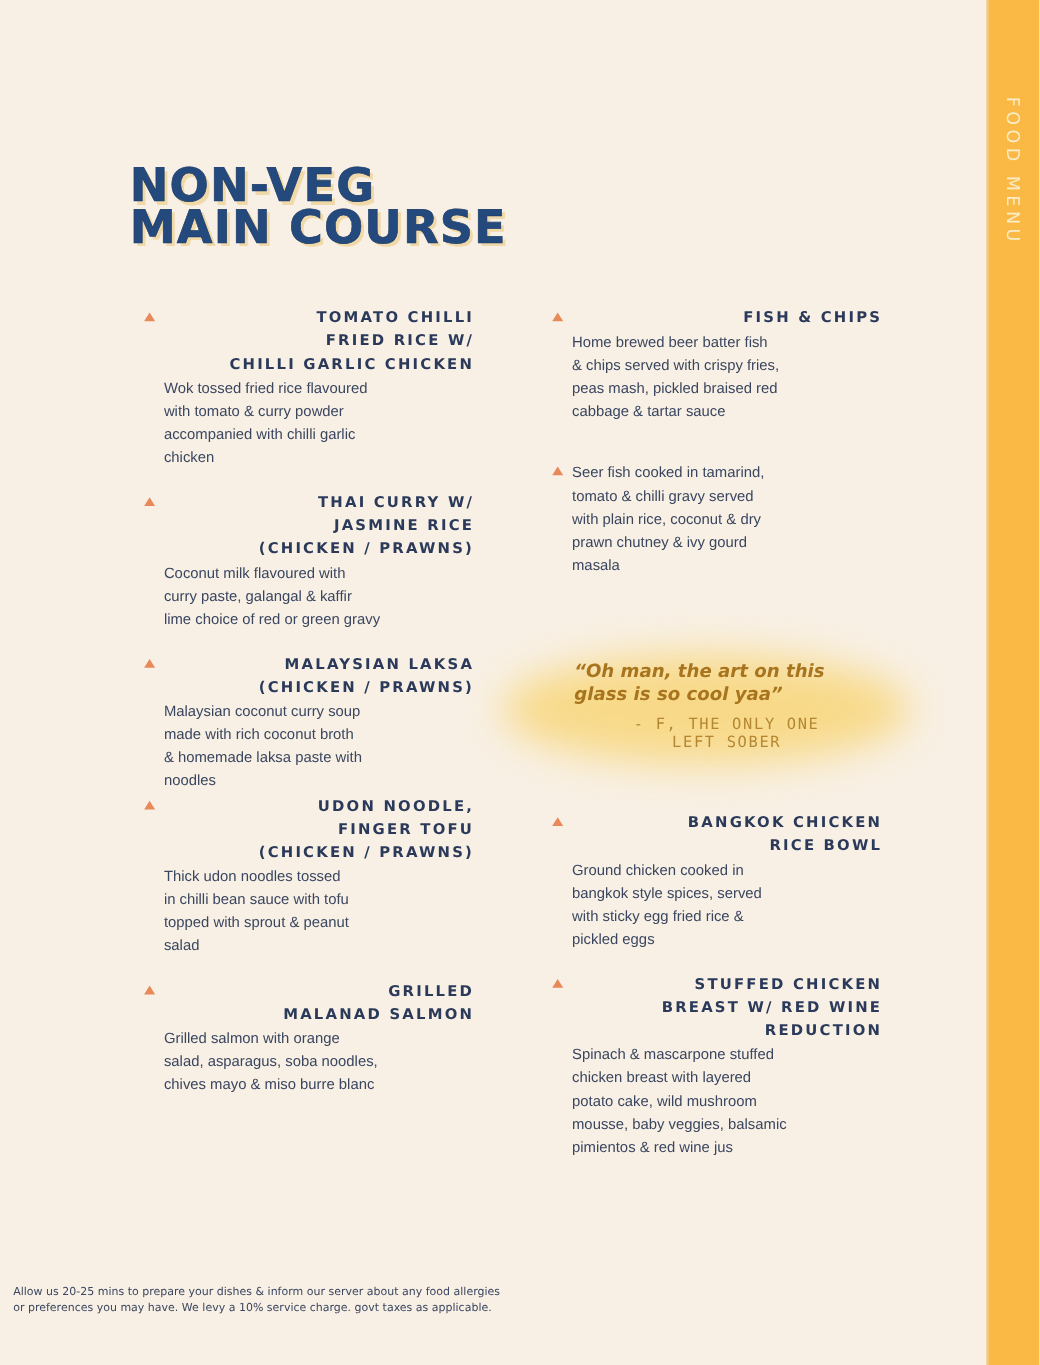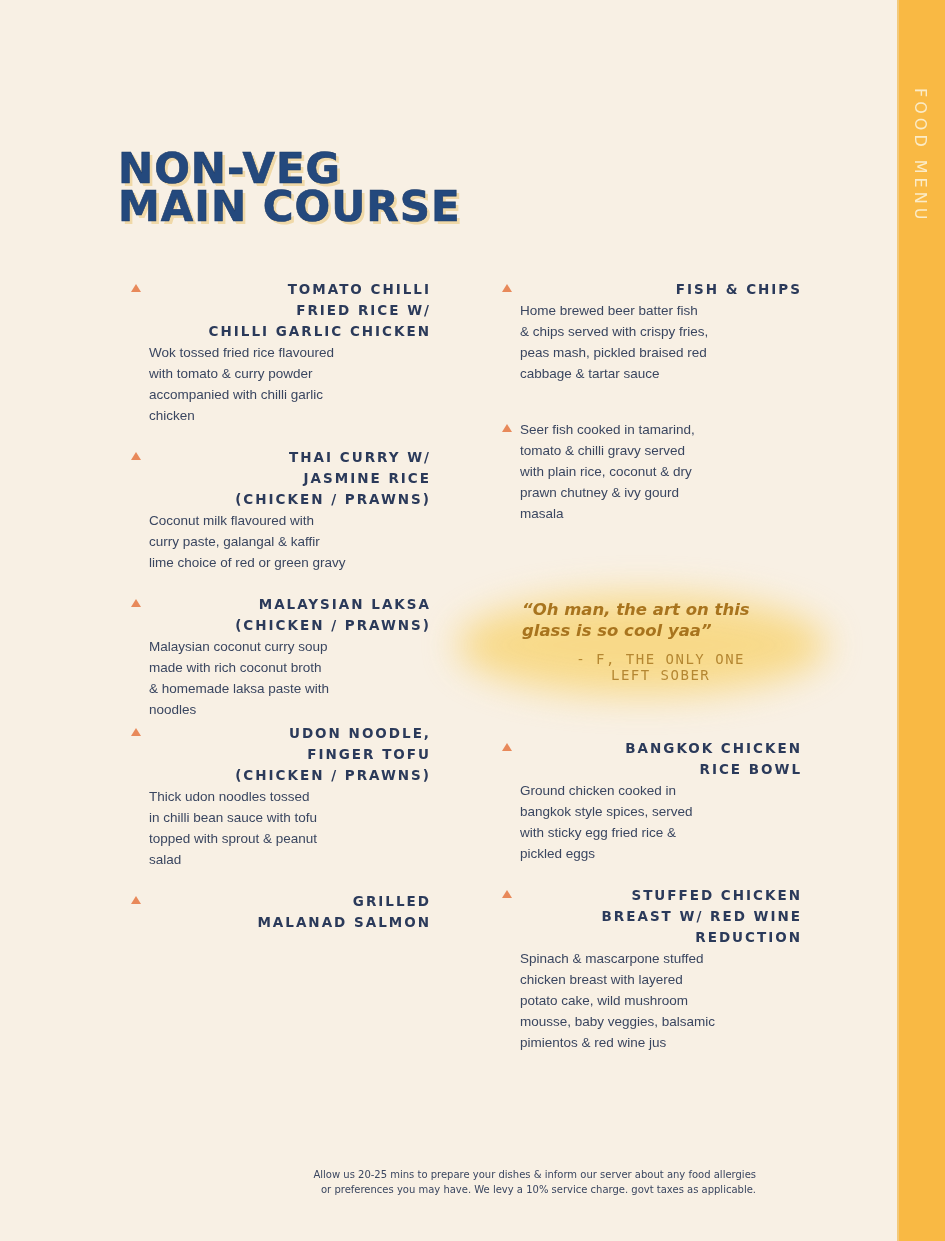--- a/index.html
+++ b/index.html
@@ -114,26 +114,27 @@
       line-height: 16px;
       letter-spacing: 1.5px;
       color: #b58732;
       white-space: pre-line;
     }
     .footer-note {
       position: absolute;
       left: 0;
       width: 756px;
       top: 1167px;
-      text-align: right;
+      text-align: left;
       font-family: "DejaVu Sans", sans-serif;
       font-size: 10px;
       line-height: 15px;
       color: #3a4660;
       white-space: pre-line;
+      padding-left: 12px;
     }
   </style>
 </head>
 <body>
 
 <div class="sidebar">
   <div class="sidebar-label">FOOD MENU</div>
 </div>
 
 <div class="page-title">
@@ -177,20 +178,23 @@
 (CHICKEN / PRAWNS)</div>
     <div class="item-desc">Thick udon noodles tossed
 in chilli bean sauce  with tofu
 topped with sprout &amp; peanut
 salad</div>
   </div>
   <div class="item">
     <span class="tri"></span>
     <div class="item-name">GRILLED
 MALANAD SALMON</div>
+    <div class="item-desc">Grilled salmon with orange
+salad, asparagus, soba noodles,
+chives mayo &amp; miso burre blanc</div>
   </div>
 </div>
 
 <div class="col col-right">
   <div class="item" style="margin-bottom:35px;">
     <span class="tri"></span>
     <div class="item-name">FISH &amp; CHIPS</div>
     <div class="item-desc">Home brewed beer batter fish
 &amp; chips served with crispy fries,
 peas mash, pickled braised red

